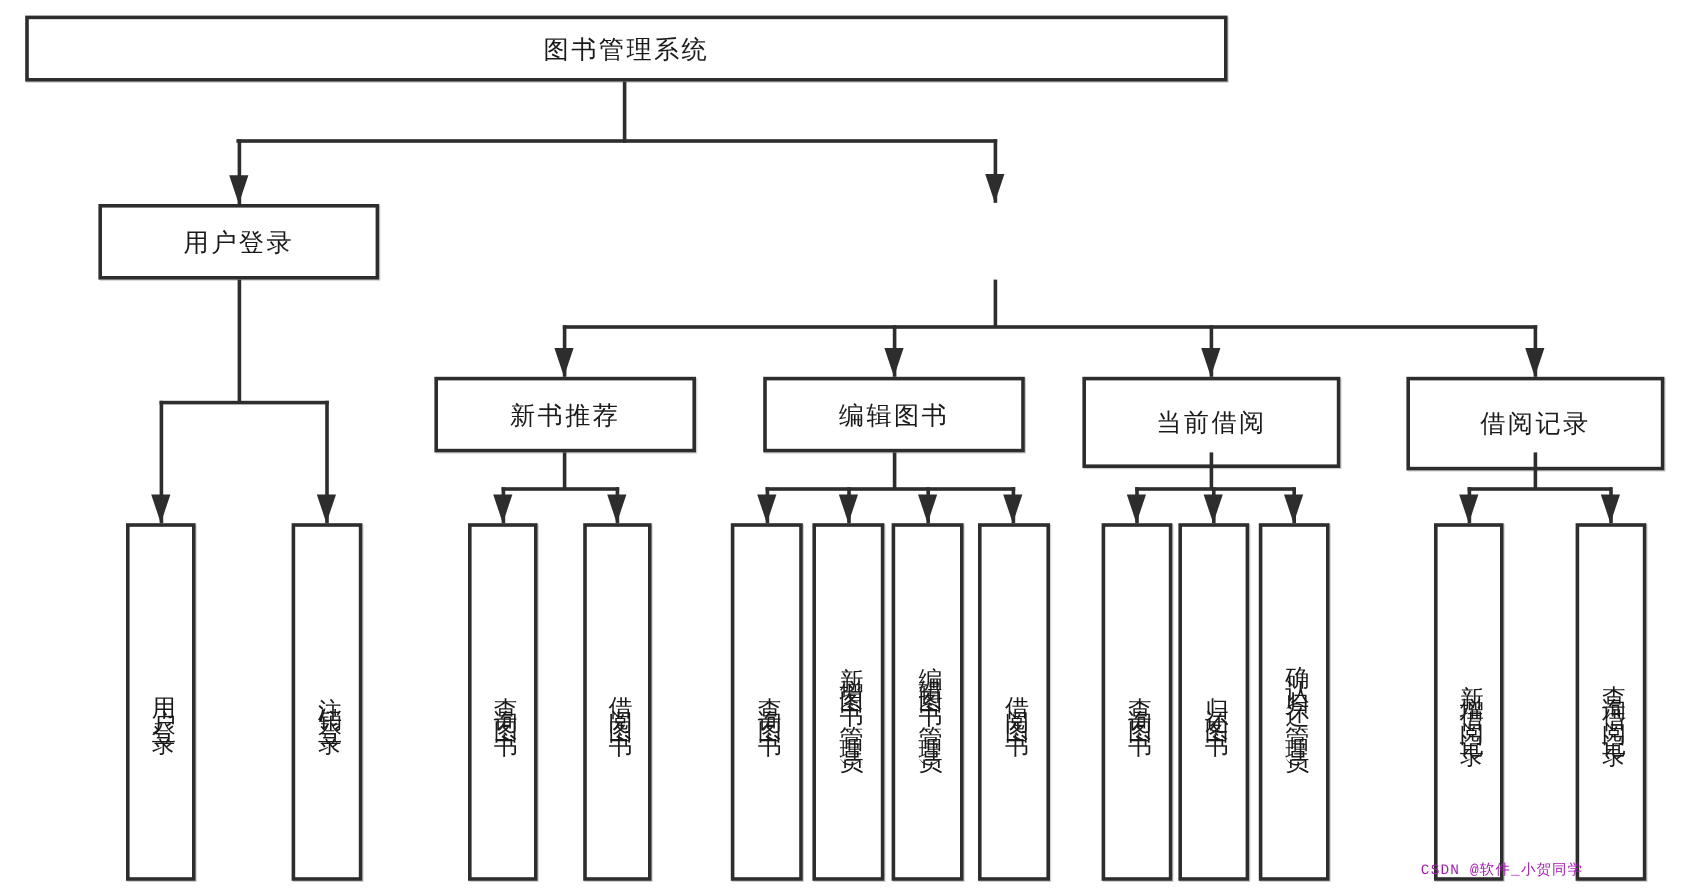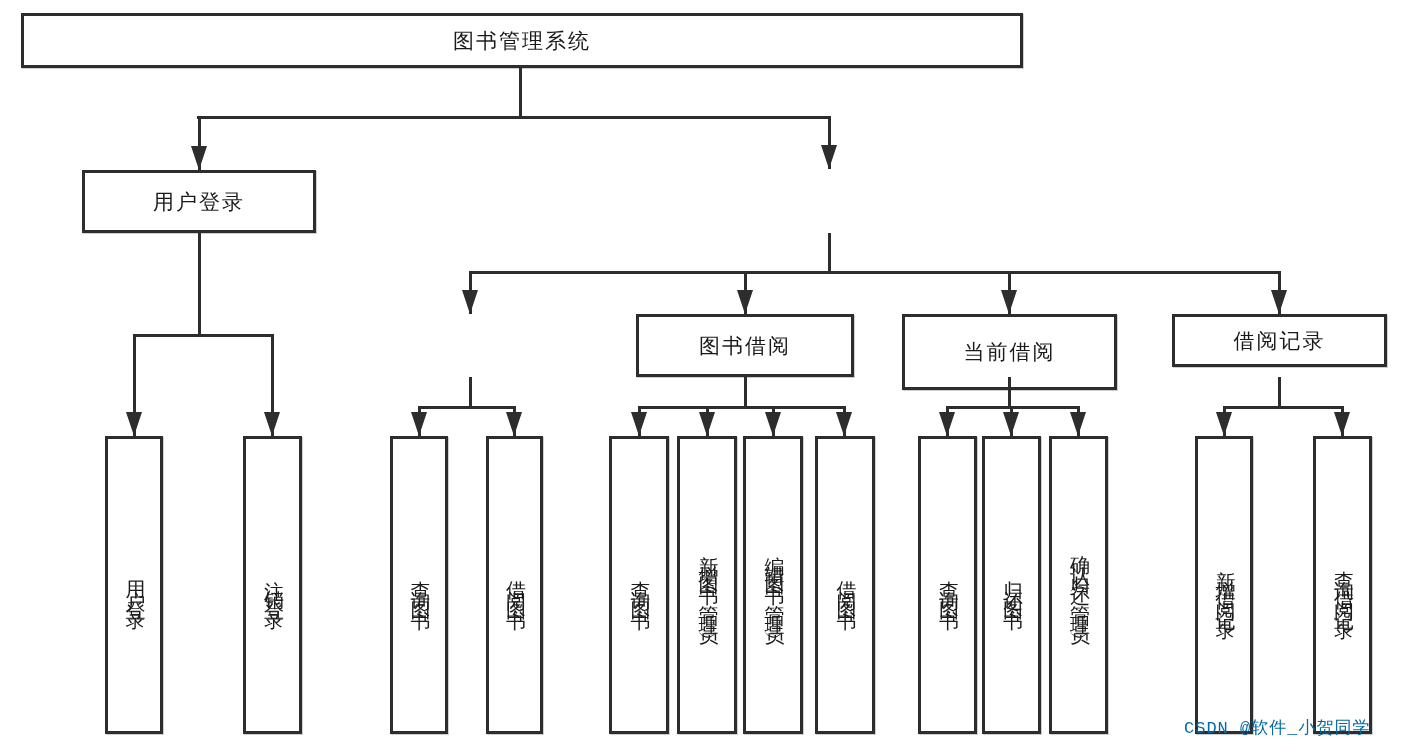--- a/index.html
+++ b/index.html
@@ -35,46 +35,49 @@
   .ln{position:absolute;background:#2d2d2d;}
   .ar{
     position:absolute;width:0;height:0;
     border-left:8px solid transparent;
     border-right:8px solid transparent;
     border-top:24px solid #2d2d2d;
   }
   .watermark{
     position:absolute;
     left:1184px;top:716px;
-    font-size:17px;
+    font-size:12px;
     letter-spacing:1px;
-    color:#0369a1;
+    color:#a21caf;
     white-space:nowrap;
   }
 </style>
 </head>
 <body>
 
 <div id="stage">
 
   <div class="node hlabel" style="left:21px;top:13px;width:1002px;height:55px">
     <span>图书管理系统</span>
   </div>
 
   <div class="node hlabel" style="left:82px;top:170px;width:234px;height:63px">
     <span>用户登录</span>
   </div>
 
+  <div class="node hlabel" style="left:362px;top:314px;width:218px;height:63px">
+    <span>新书推荐</span>
+  </div>
   <div class="node hlabel" style="left:636px;top:314px;width:218px;height:63px">
-    <span>图书借阅</span>
+    <span>编辑图书</span>
   </div>
   <div class="node hlabel" style="left:902px;top:314px;width:215px;height:76px">
     <span>当前借阅</span>
   </div>
-  <div class="node hlabel" style="left:1172px;top:314px;width:215px;height:53px">
+  <div class="node hlabel" style="left:1172px;top:314px;width:215px;height:78px">
     <span>借阅记录</span>
   </div>
 
   <div class="node leaf" style="left:105px;top:436px;width:58px;height:298px">
     <span>用户登录</span>
   </div>
   <div class="node leaf" style="left:243px;top:436px;width:59px;height:298px">
     <span>注销登录</span>
   </div>
 

